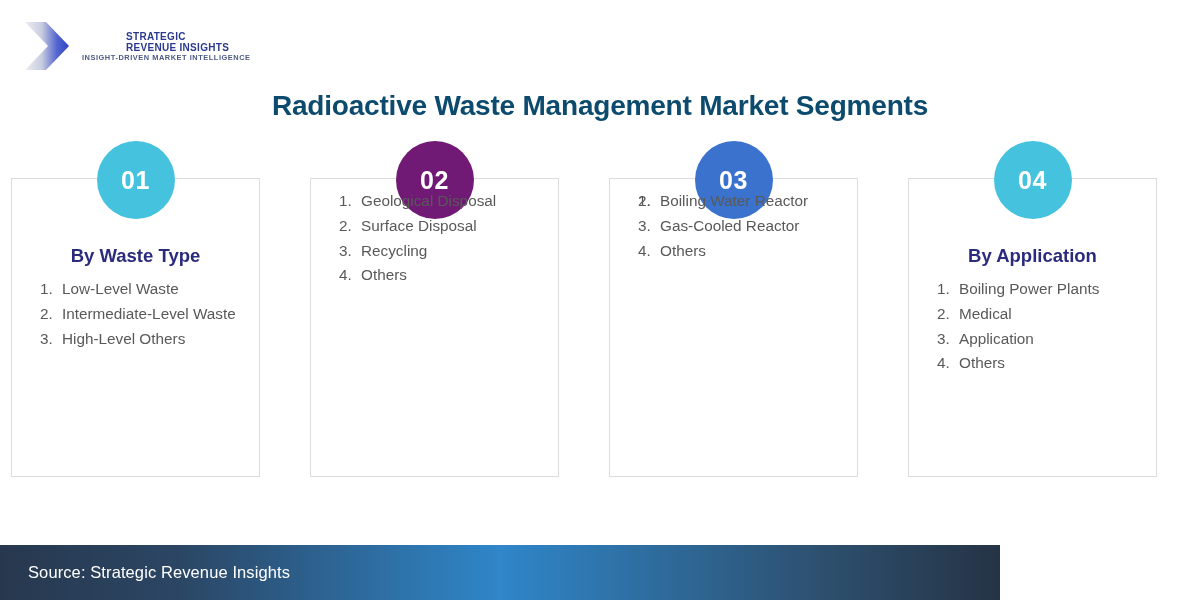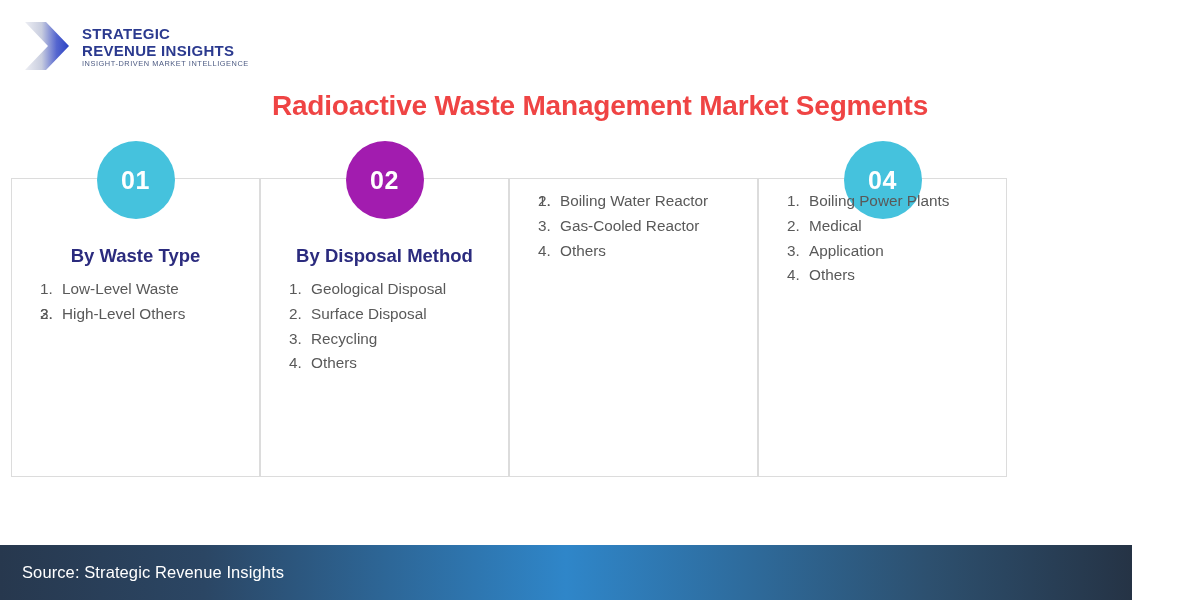--- a/index.html
+++ b/index.html
@@ -33,56 +33,58 @@
   }
 
   .logo-text-block {
     display: flex;
     flex-direction: column;
     justify-content: center;
     padding-top: 2px;
   }
 
   .logo-line1, .logo-line2 {
-    font-size: 15px;
+    font-size: 10px;
     font-weight: bold;
     letter-spacing: 0.3px;
     color: #2b3a8f;
     line-height: 1.08;
+    margin-left: 44px;
   }
 
   .logo-tagline {
     margin-top: 0;
     font-size: 7.4px;
     letter-spacing: 0.55px;
     color: #4c5a82;
-    font-weight: normal;
+    font-weight: bold;
   }
 
   
   .page-title {
     position: absolute;
     top: 90px;
     left: 0;
     width: 1200px;
     text-align: center;
     font-size: 28px;
     font-weight: bold;
-    color: #ef4444;
+    color: #0c4a6e;
     letter-spacing: -0.2px;
   }
 
   
   .cards-row {
     position: absolute;
     top: 178px;
     left: 11px;
     width: 1178px;
     height: 299px;
     display: flex;
+    gap: 50px;
   }
 
   .card {
     position: relative;
     width: 249px;
     height: 299px;
     border: 1px solid #dcdcdc;
     background: #ffffff;
     padding: 0 14px;
   }
@@ -131,32 +133,32 @@
     position: absolute;
     left: 0;
     top: 0;
   }
 
   
   .footer {
     position: absolute;
     left: 0;
     top: 545px;
-    width: 1132px;
+    width: 1000px;
     height: 55px;
     background: linear-gradient(90deg,
         #27384e 0%,
         #2b4664 18%,
         #2f86c9 50%,
         #2d506f 82%,
         #253345 100%);
     display: flex;
     align-items: center;
     justify-content: space-between;
-    padding: 0 22px;
+    padding: 0 28px;
   }
 
   .footer-text {
     color: #ffffff;
     font-size: 16.5px;
     letter-spacing: 0.1px;
   }
 </style>
 </head>
 <body>
@@ -183,44 +185,45 @@
 </div>
 
 <div class="page-title">Radioactive Waste Management Market Segments</div>
 
 <div class="cards-row" id="cards-row">
     <div class="card">
       <div class="card-badge" style="background: rgb(69, 194, 221);">01</div>
       <div class="card-heading">By Waste Type</div>
       <ul class="card-list">
         <li><span class="num">1.</span><span>Low-Level Waste</span></li>
-        <li><span class="num">2.</span></li>
+        <li><span class="num">2.</span><span>Intermediate-Level Waste</span></li>
         <li><span class="num">3.</span><span>High-Level Others</span></li>
       </ul>
     </div>
     <div class="card">
-      <div class="card-badge" style="background: #a21caf;">02</div>
-      <div class="card-heading">By Disposal Method</div>
+      <div class="card-badge" style="background: #701a75;">02</div>
       <ul class="card-list">
         <li><span class="num">1.</span><span>Geological Disposal</span></li>
         <li><span class="num">2.</span><span>Surface Disposal</span></li>
         <li><span class="num">3.</span><span>Recycling</span></li>
         <li><span class="num">4.</span><span>Others</span></li>
       </ul>
     </div>
     <div class="card">
+      <div class="card-badge" style="background: rgb(58, 114, 206);">03</div>
       <ul class="card-list">
         <li><span class="num">1.</span></li>
         <li><span class="num">2.</span><span>Boiling Water Reactor</span></li>
         <li><span class="num">3.</span><span>Gas-Cooled Reactor</span></li>
         <li><span class="num">4.</span><span>Others</span></li>
       </ul>
     </div>
     <div class="card">
       <div class="card-badge" style="background: rgb(69, 194, 221); text-align: center;">04</div>
+      <div class="card-heading">By Application</div>
       <ul class="card-list">
         <li><span class="num">1.</span><span>Boiling Power Plants</span></li>
         <li><span class="num">2.</span><span>Medical</span></li>
         <li><span class="num">3.</span><span>Application</span></li>
         <li><span class="num">4.</span><span>Others</span></li>
       </ul>
     </div>
   </div>
 
 <div class="footer">

